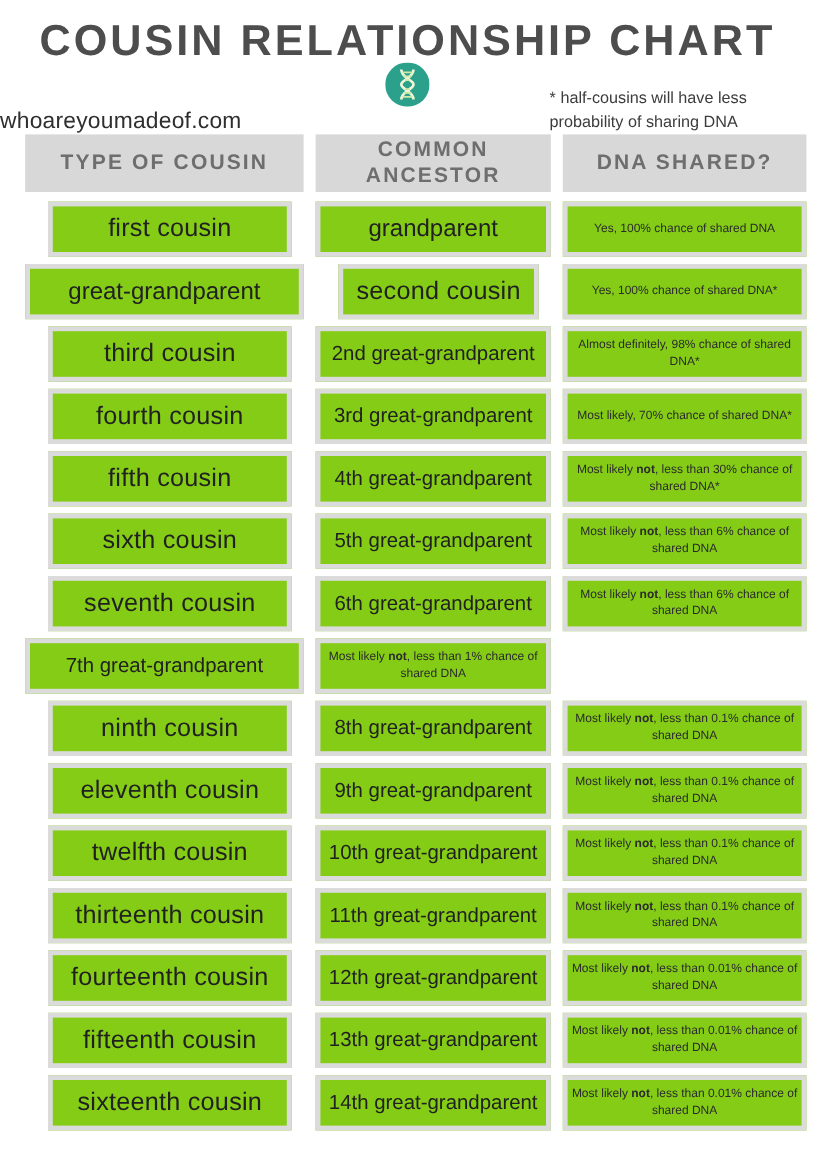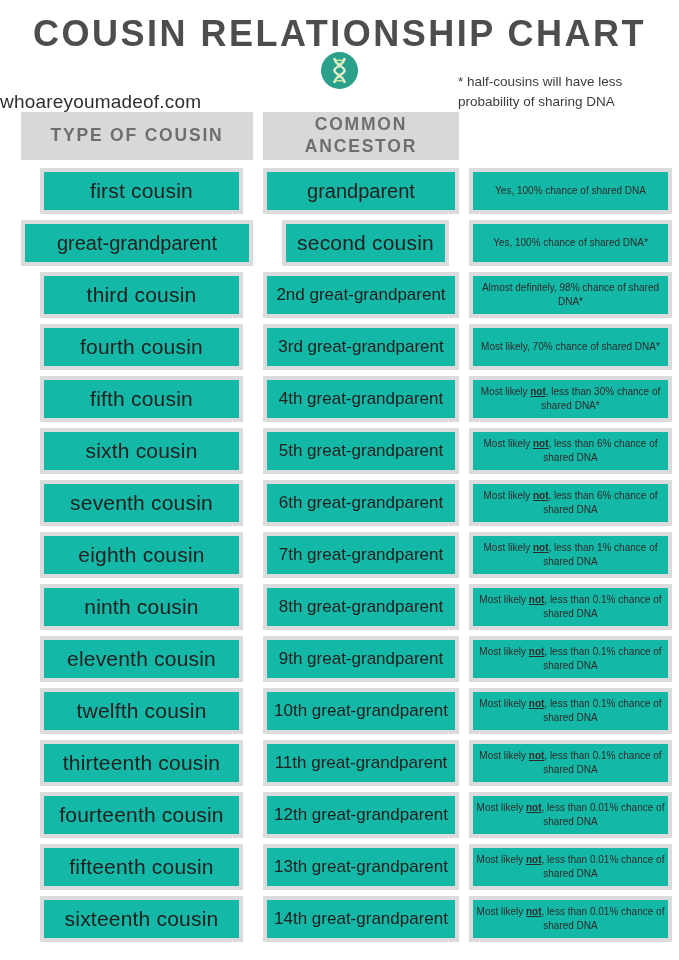--- a/index.html
+++ b/index.html
@@ -33,34 +33,34 @@
   }
   .hdr-cell{
     height:48px;background:#d8d8d8;color:#6e6e6e;
     display:flex;align-items:center;justify-content:center;text-align:center;
     font-size:17.5px;font-weight:700;letter-spacing:1.8px;line-height:1.25;
     padding:0 4px;box-sizing:border-box;
   }
   #rows{margin-top:8px;}
   .row{margin-bottom:6px;height:46px;}
   .cell{
-    background:#14b8a6;border:4px solid #dbdbdb;box-sizing:border-box;
+    background:#84cc16;border:4px solid #dbdbdb;box-sizing:border-box;
     height:46px;display:flex;align-items:center;justify-content:center;
     text-align:center;color:#212121;
   }
   .cell-type{
     margin-left:19px;margin-right:10px;font-size:21px;letter-spacing:0.2px;
   }
   .cell-ancestor{font-size:17px;}
   #rows .row:nth-child(1) .cell-ancestor,
   #rows .row:nth-child(2) .cell-ancestor{font-size:20px;}
   .cell-dna{
     font-size:10px;line-height:1.45;padding:0 0;color:#2b2b2b;
   }
-  .cell-dna b{font-weight:700;text-decoration:underline;}
+  .cell-dna b{font-weight:700;}
 </style>
 </head>
 <body>
 
 <div class="page-title">COUSIN RELATIONSHIP CHART</div>
 
 <div class="brand">
   <svg class="logo" viewBox="0 0 40 40" xmlns="http://www.w3.org/2000/svg">
     <circle cx="20" cy="20" r="20" fill="#2ba18c"></circle>
     <path d="M14.5 6.5 C14.5 14.5, 25.5 15.5, 25.5 20 C25.5 24.5, 14.5 25.5, 14.5 33.5" stroke="#edf6d6" stroke-width="2.4" fill="none"></path>
@@ -76,20 +76,21 @@
   </svg>
   <div class="site-url">whoareyoumadeof.com</div>
 </div>
 
 <div class="half-note">* half-cousins will have less probability of sharing DNA</div>
 
 <div class="tbl">
   <div class="hdr-row">
     <div class="hdr-cell">TYPE OF COUSIN</div>
     <div class="hdr-cell">COMMON ANCESTOR</div>
+    <div class="hdr-cell">DNA SHARED?</div>
   </div>
   <div id="rows">
   <div class="row">
     <div class="cell cell-type">first cousin</div>
     <div class="cell cell-ancestor">grandparent</div>
     <div class="cell cell-dna">
       <span><span>Yes, 100% chance of shared DNA</span><b></b><span></span></span>
     </div>
   </div>
 
@@ -135,21 +136,20 @@
 
   <div class="row">
     <div class="cell cell-type">seventh cousin</div>
     <div class="cell cell-ancestor">6th great-grandparent</div>
     <div class="cell cell-dna">
       <span><span>Most likely </span><b>not</b><span>, less than 6% chance of shared DNA</span></span>
     </div>
   </div>
 
   <div class="row">
-    <div class="cell cell-type">eighth cousin</div>
     <div class="cell cell-ancestor">7th great-grandparent</div>
     <div class="cell cell-dna">
       <span><span>Most likely </span><b>not</b><span>, less than 1% chance of shared DNA</span></span>
     </div>
   </div>
 
   <div class="row">
     <div class="cell cell-type">ninth cousin</div>
     <div class="cell cell-ancestor">8th great-grandparent</div>
     <div class="cell cell-dna">

